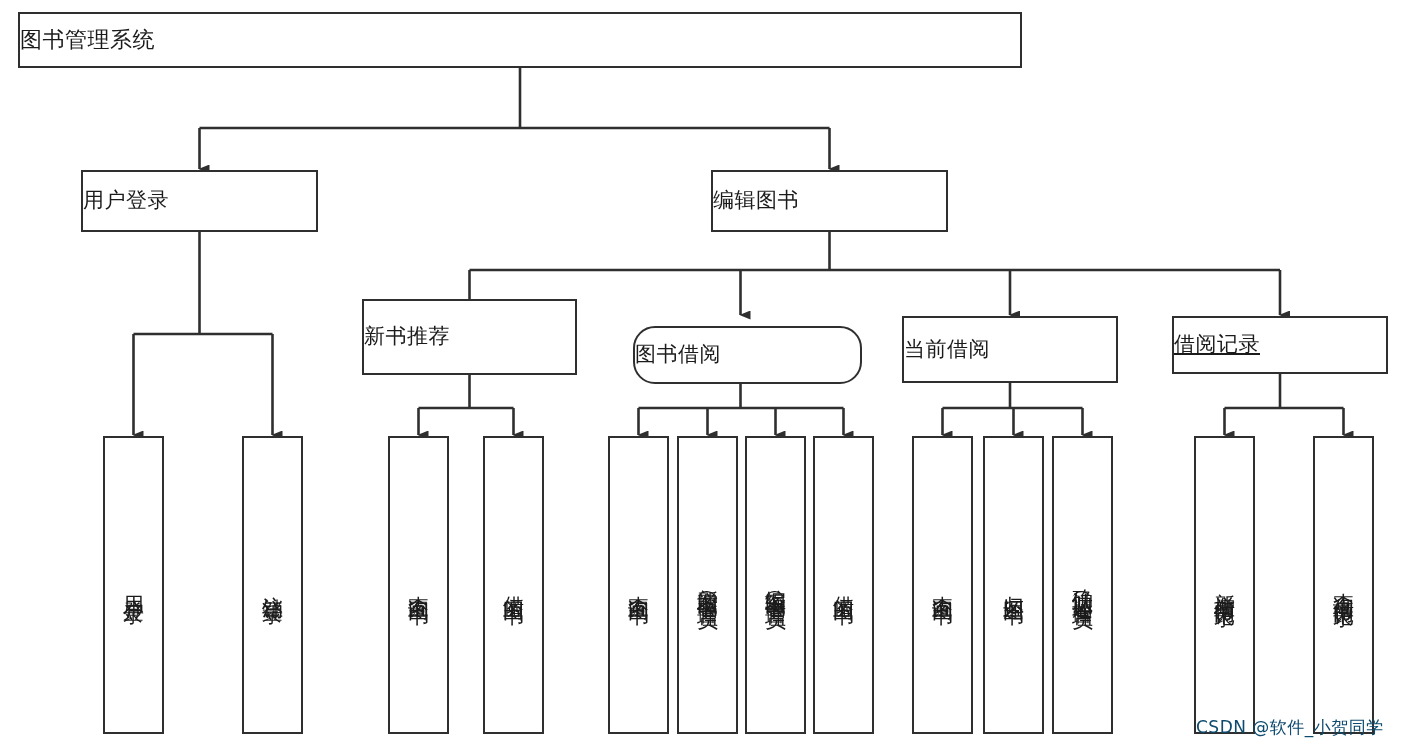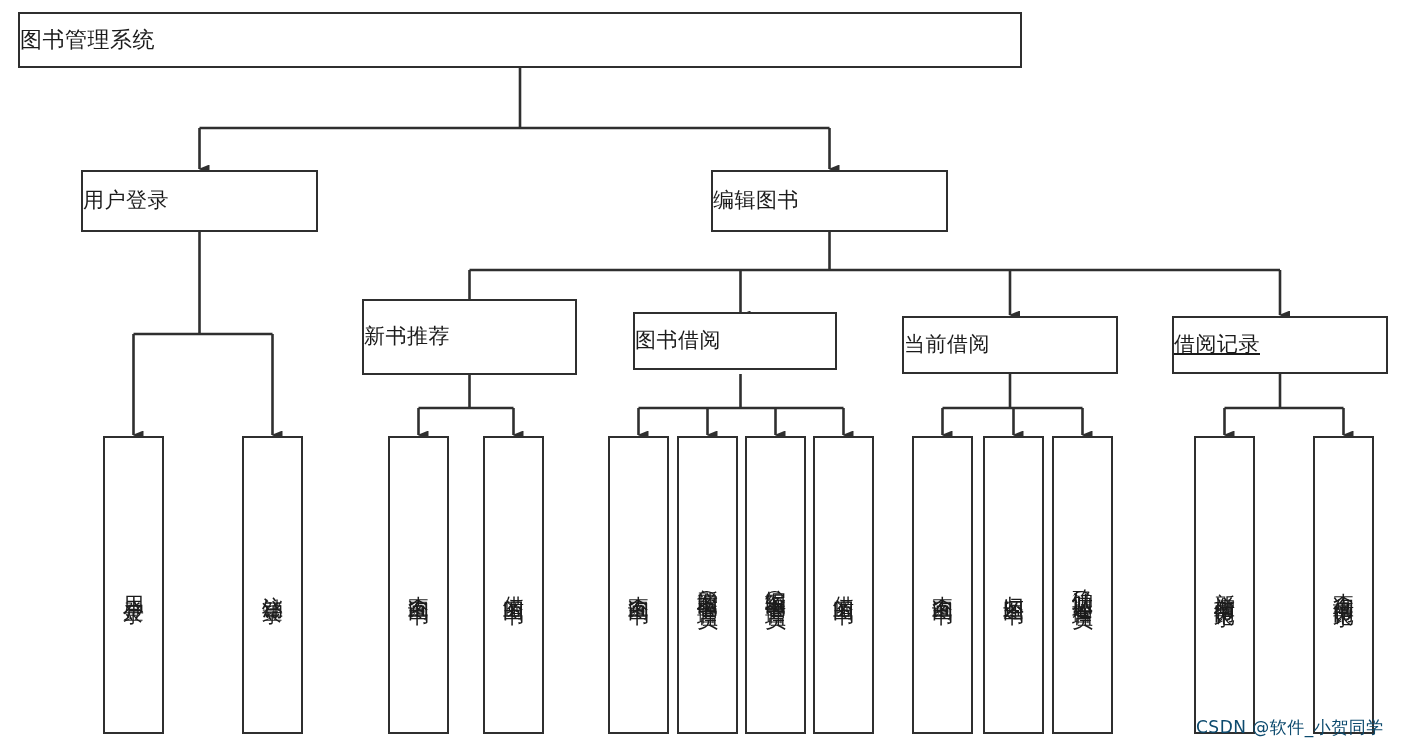--- a/index.html
+++ b/index.html
@@ -127,24 +127,24 @@
   <div class="node horiz" id="node-l2-0" style="left: 81px; top: 170px; width: 237px; height: 62px;">
     <span>用户登录</span>
   </div>
   <div class="node horiz" id="node-l2-1" style="left: 711px; top: 170px; width: 237px; height: 62px;">
     <span>编辑图书</span>
   </div>
 
   <div class="node horiz" id="node-l3-0" style="left: 362px; top: 299px; width: 215px; height: 76px;">
     <span>新书推荐</span>
   </div>
-  <div class="node horiz" id="node-l3-1" style="left: 633px; top: 312px; width: 204px; height: 58px;">
+  <div class="node horiz" id="node-l3-1" style="left: 633px; top: 326px; width: 229px; height: 58px; border-radius: 22px;">
     <span>图书借阅</span>
   </div>
-  <div class="node horiz" id="node-l3-2" style="left: 902px; top: 316px; width: 216px; height: 58px;">
+  <div class="node horiz" id="node-l3-2" style="left: 902px; top: 316px; width: 216px; height: 67px;">
     <span>当前借阅</span>
   </div>
   <div class="node horiz" id="node-l3-3" style="left: 1172px; top: 316px; width: 216px; height: 58px; text-decoration: underline;">
     <span>借阅记录</span>
   </div>
 
   <div class="node vert" id="node-leaf-0" style="left: 103px; top: 436px; width: 61px; height: 298px;">
     <span>用户登录</span>
   </div>
   <div class="node vert" id="node-leaf-1" style="left: 242px; top: 436px; width: 61px; height: 298px;">

